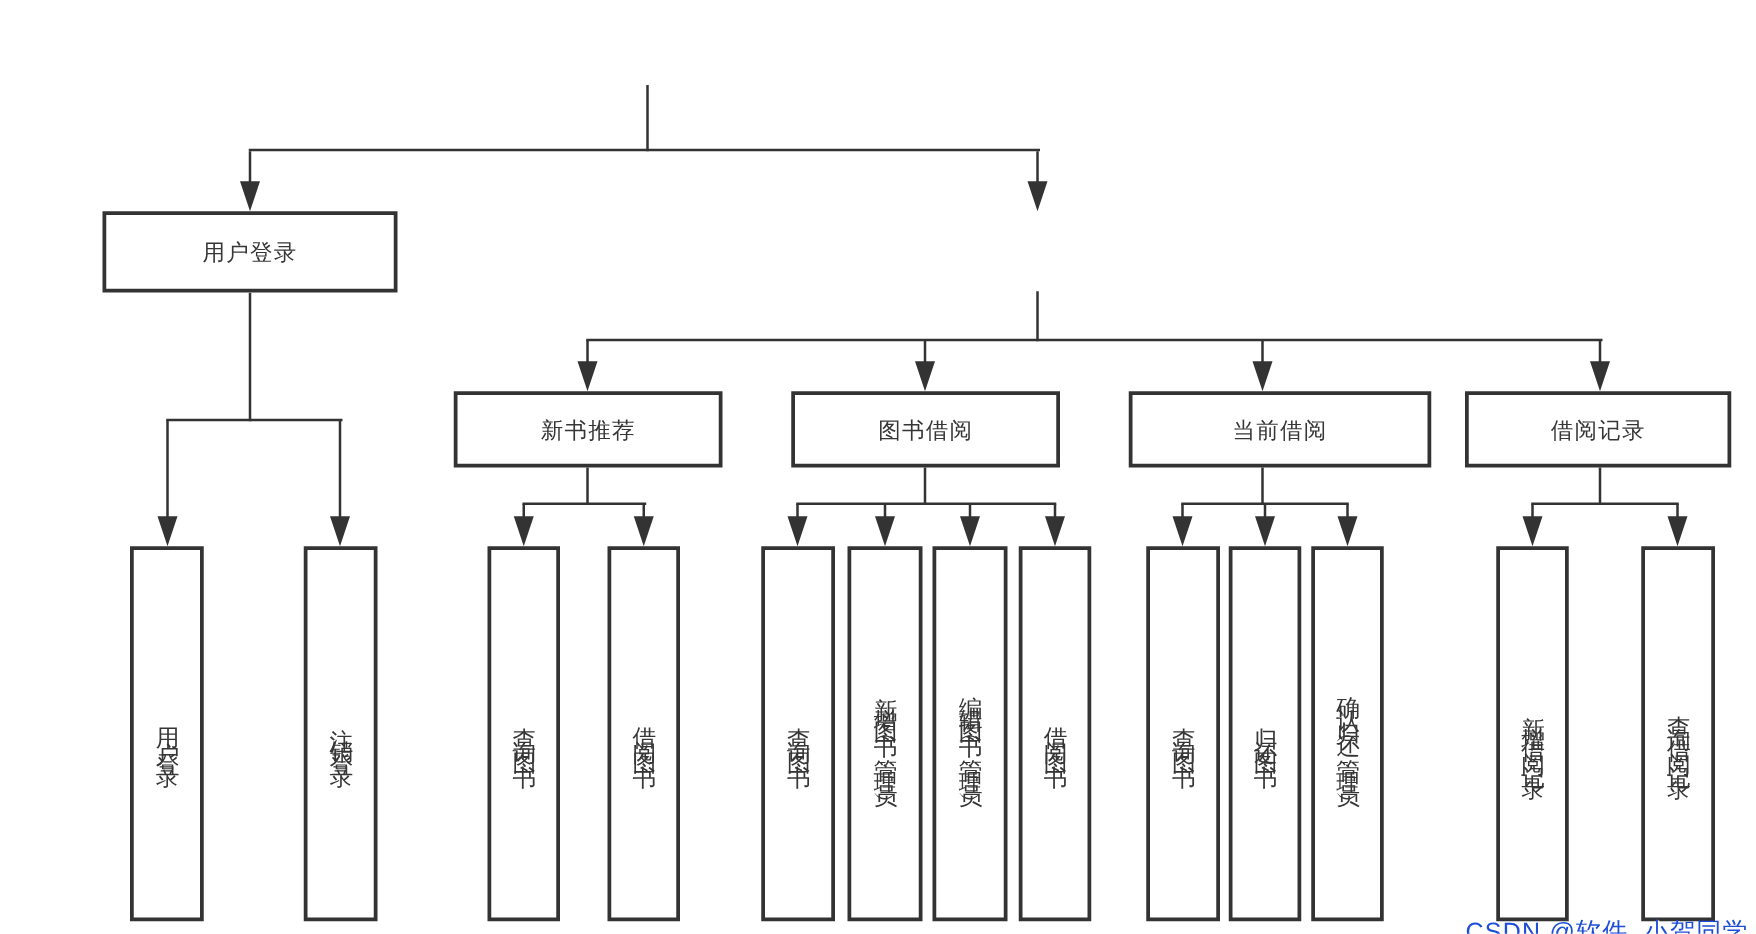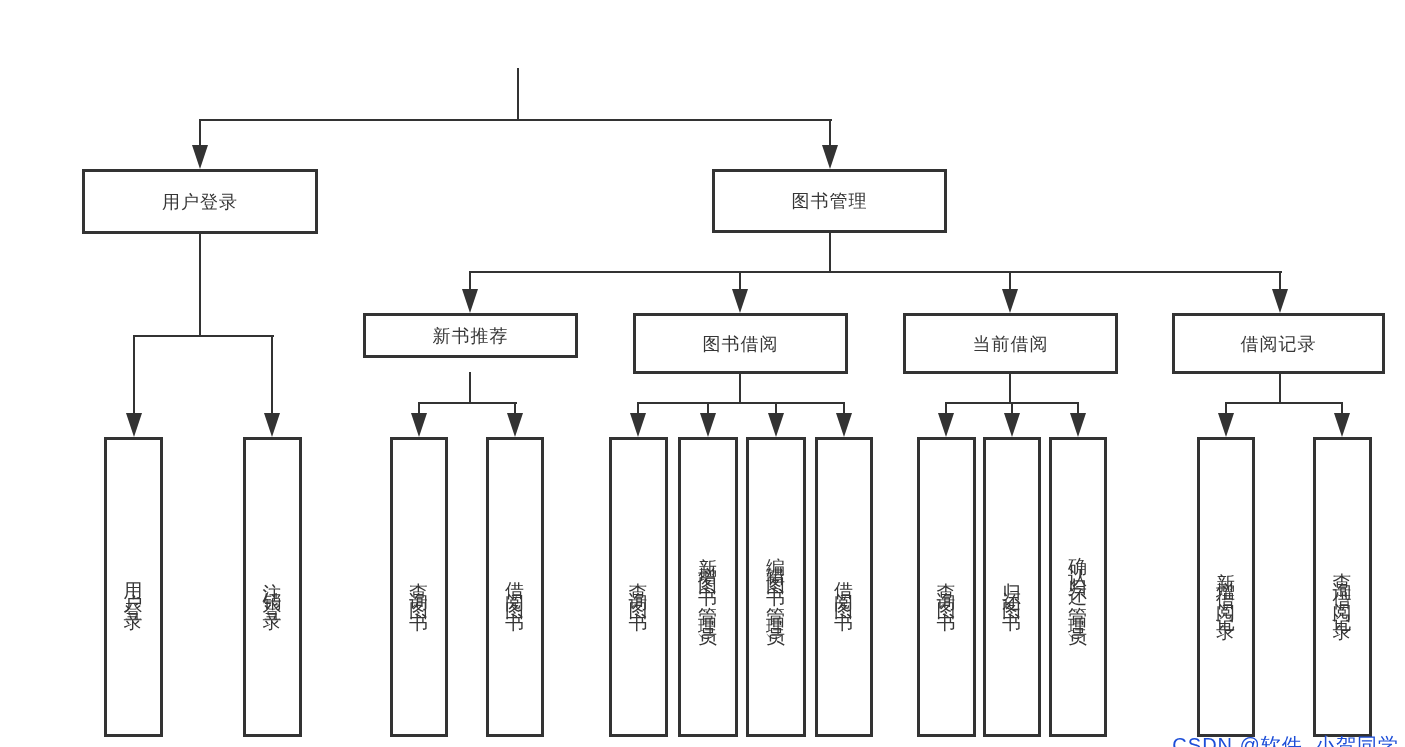--- a/index.html
+++ b/index.html
@@ -116,36 +116,33 @@
     <div class="ahead" style="left: 1004px; top: 413px;"></div>
     <div class="cline" style="left: 1077px; top: 403px; width: 2px; height: 12px;"></div>
     <div class="ahead" style="left: 1070px; top: 413px;"></div>
     <div class="cline" style="left: 1225px; top: 403px; width: 2px; height: 12px;"></div>
     <div class="ahead" style="left: 1218px; top: 413px;"></div>
     <div class="cline" style="left: 1341px; top: 403px; width: 2px; height: 12px;"></div>
     <div class="ahead" style="left: 1334px; top: 413px;"></div>
     <div class="node" style="left: 82px; top: 169px; width: 236px; height: 65px;">
       <span class="lbl">用户登录</span>
     </div>
-    <div class="node" style="left: 712px; top: 169px; width: 235px; height: 64px;">
-      <span class="lbl">图书管理</span>
-    </div>
     <div class="node vertical" style="left: 104px; top: 437px; width: 59px; height: 300px;">
       <span class="lbl">用户登录</span>
     </div>
     <div class="node vertical" style="left: 243px; top: 437px; width: 59px; height: 300px;">
       <span class="lbl">注销登录</span>
     </div>
-    <div class="node" style="left: 363px; top: 313px; width: 215px; height: 45px;">
+    <div class="node" style="left: 363px; top: 313px; width: 215px; height: 61px;">
       <span class="lbl">新书推荐</span>
     </div>
     <div class="node" style="left: 633px; top: 313px; width: 215px; height: 61px; text-align: right;">
       <span class="lbl">图书借阅</span>
     </div>
-    <div class="node" style="left: 903px; top: 313px; width: 215px; height: 61px;">
+    <div class="node" style="left: 903px; top: 313px; width: 242px; height: 61px;">
       <span class="lbl">当前借阅</span>
     </div>
     <div class="node" style="left: 1172px; top: 313px; width: 213px; height: 61px;">
       <span class="lbl">借阅记录</span>
     </div>
     <div class="node vertical" style="left: 390px; top: 437px; width: 58px; height: 300px;">
       <span class="lbl">查询图书</span>
     </div>
     <div class="node vertical" style="left: 486px; top: 437px; width: 58px; height: 300px;">
       <span class="lbl">借阅图书</span>

